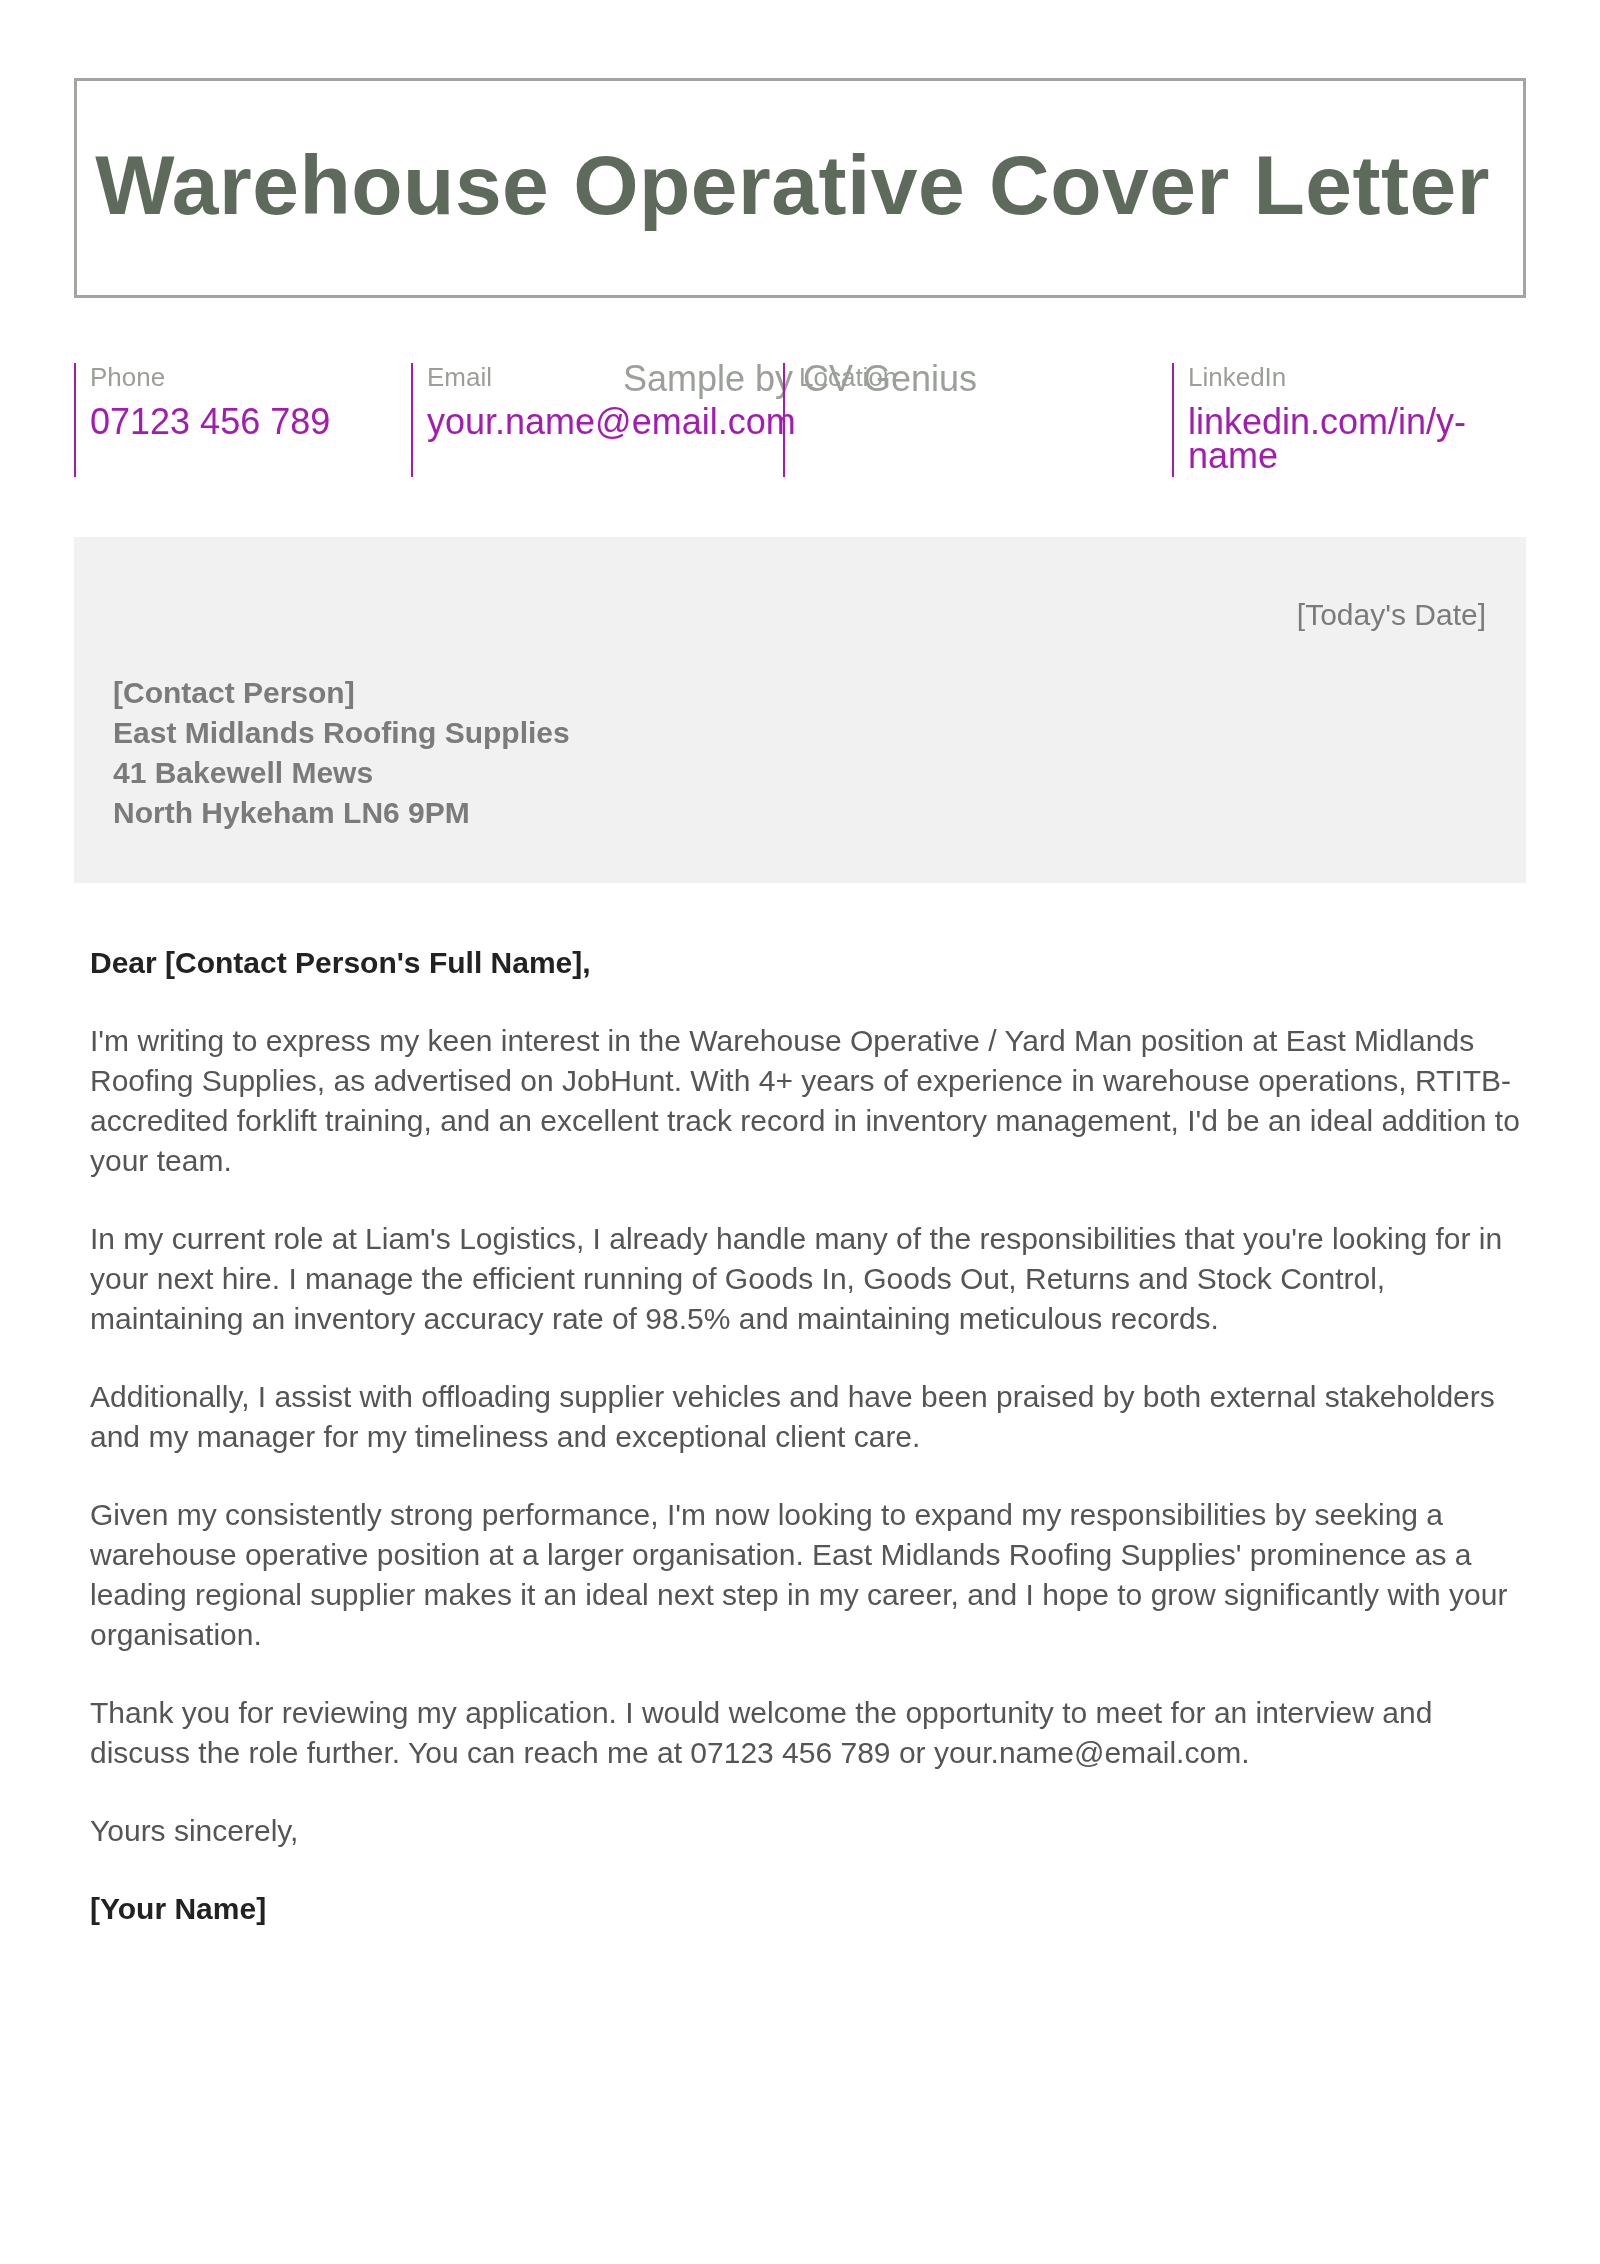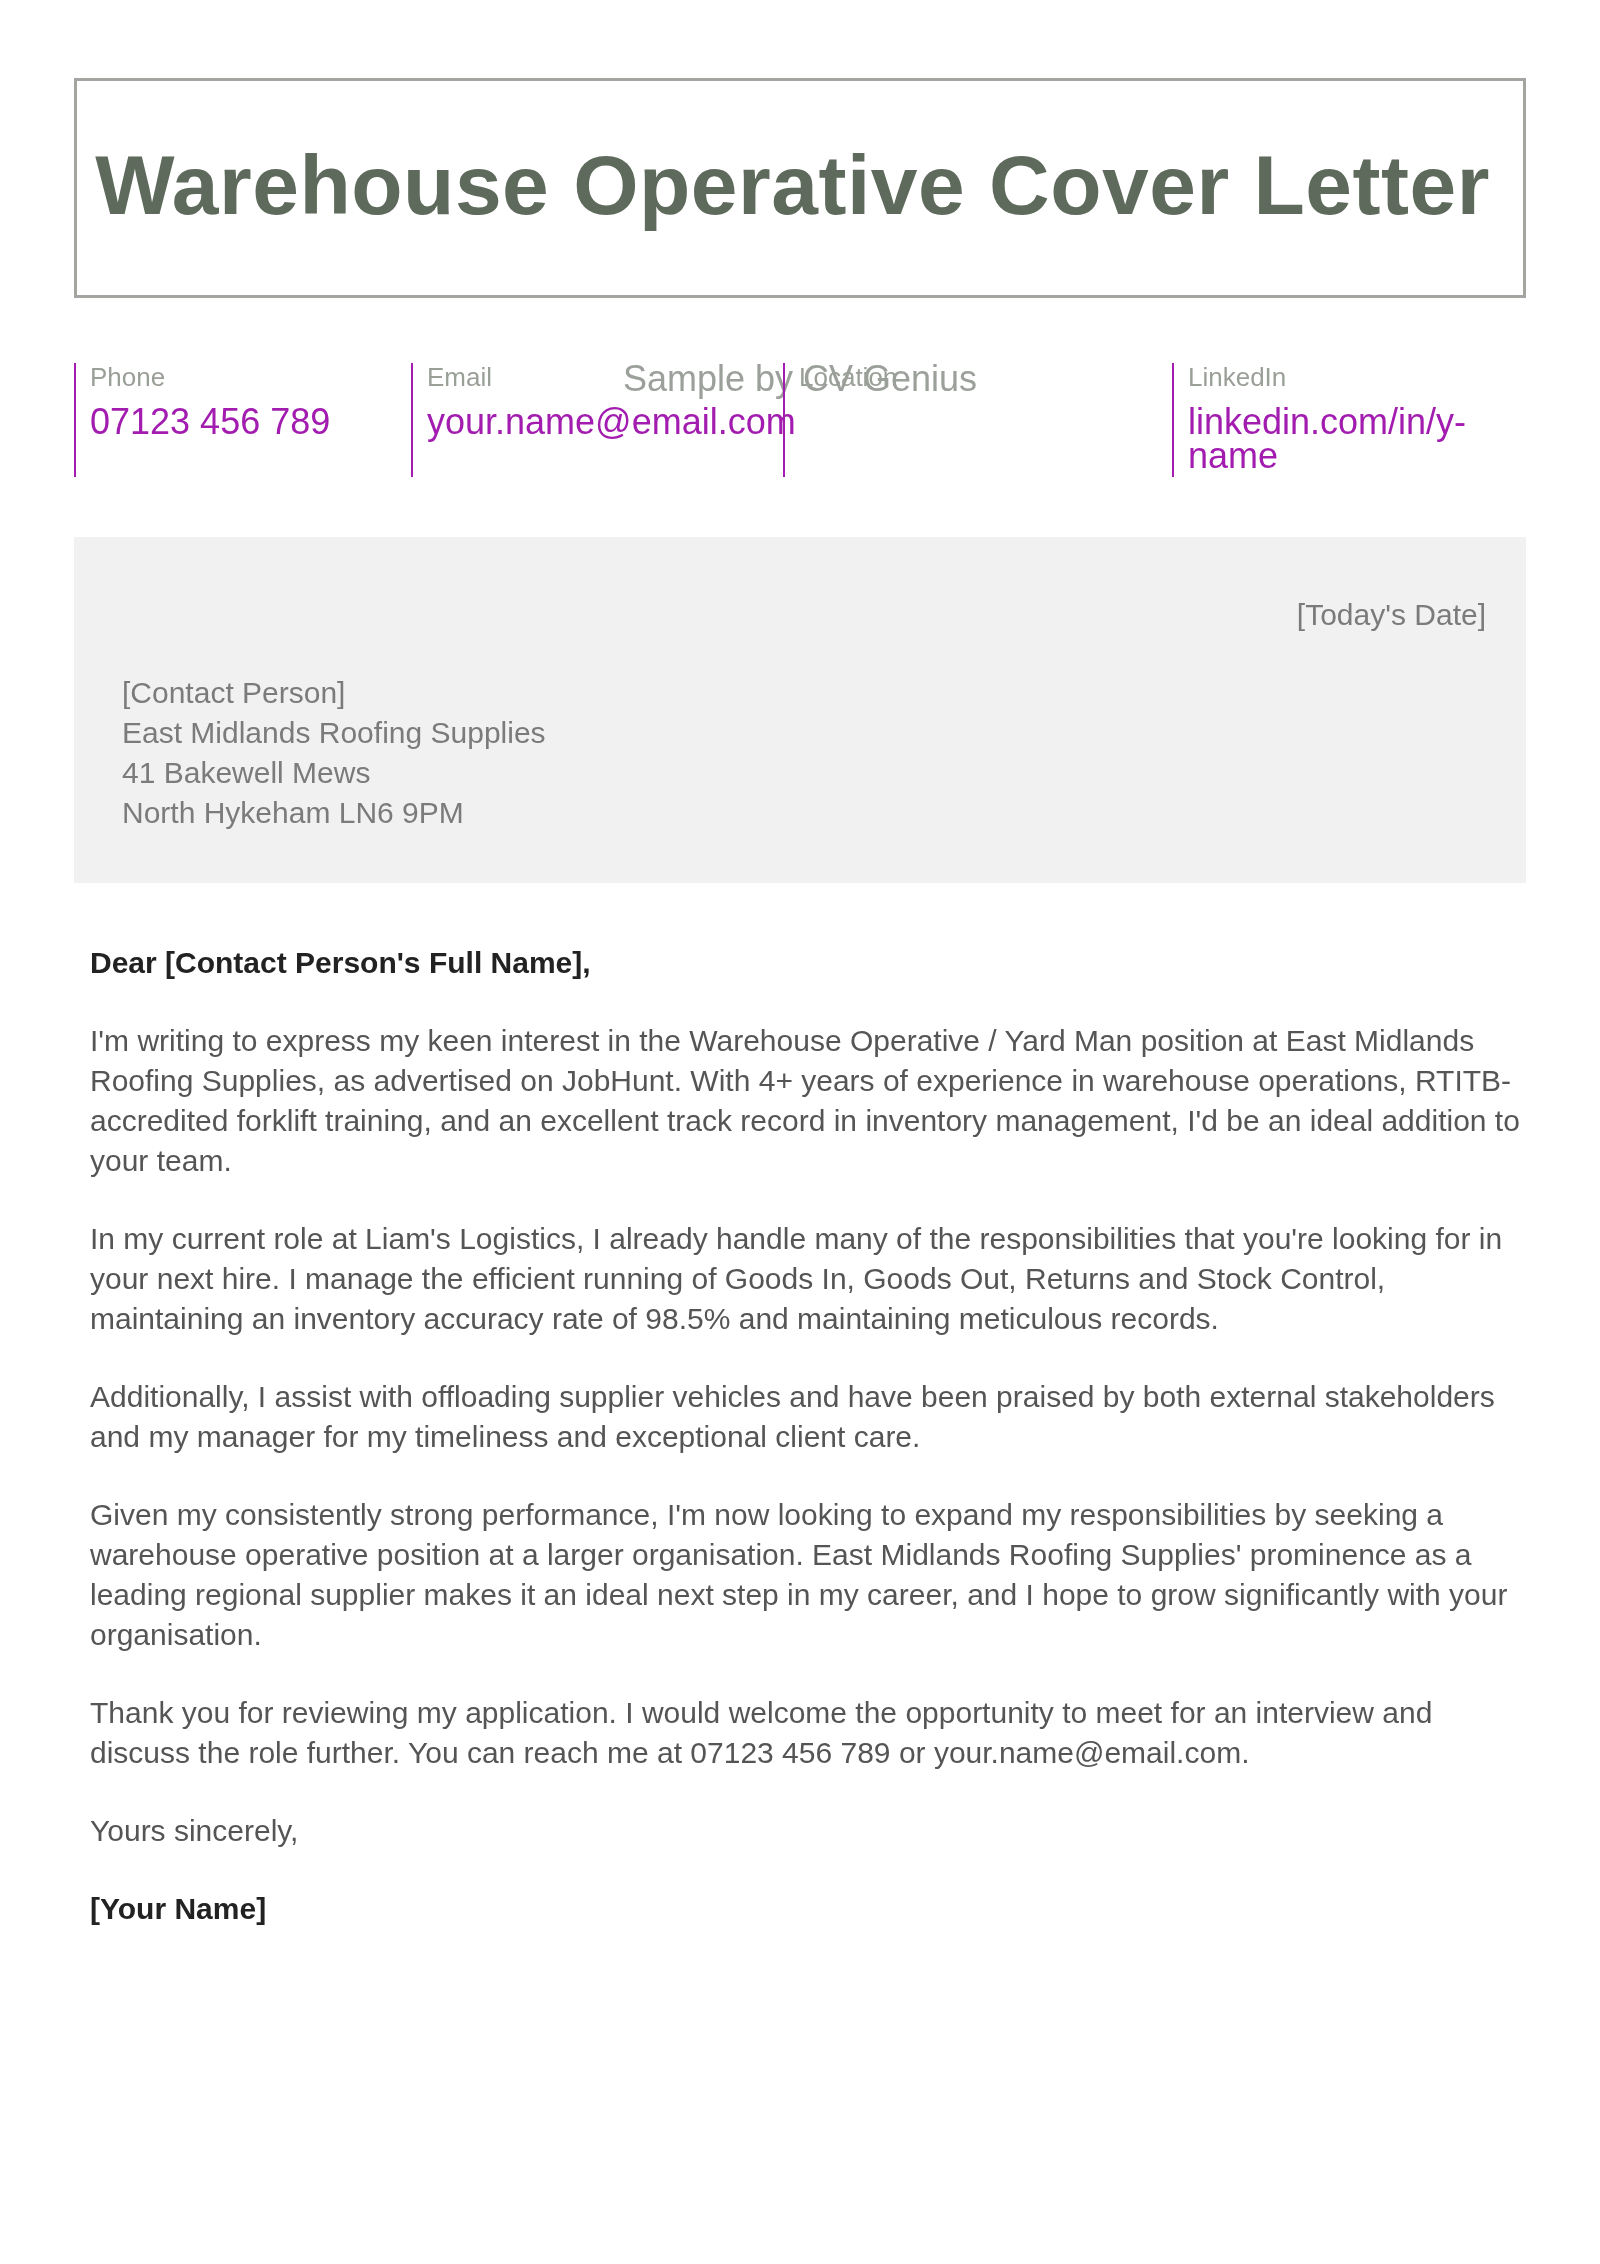--- a/index.html
+++ b/index.html
@@ -18,21 +18,21 @@
   .contacts { position: absolute; left: 74px; top: 363px; width: 1452px; height: 114px; }
   .contact { position: absolute; top: 0; height: 114px; border-left: 2px solid #a21caf;
              padding-left: 14px; box-sizing: border-box; }
   .contact .label { font-size: 26px; color: #9aa098; line-height: 32px; margin-top: -2px; }
   .contact .value { font-size: 36px; color: #a21caf; line-height: 34px; margin-top: 12px; }
 
   .grey-box { position: absolute; left: 74px; top: 537px; width: 1452px; height: 346px;
               background: #f1f1f1; }
   .date { position: absolute; right: 40px; top: 58px; font-size: 30px; color: #7b7b7b;
           line-height: 40px; }
-  .address { position: absolute; left: 48px; top: 136px; }
+  .address { position: absolute; left: 39px; top: 136px; font-weight: bold; }
   .address .line { font-size: 30px; color: #7b7b7b; line-height: 40px; white-space: nowrap; }
 
   .letter { position: absolute; left: 90px; top: 943px; width: 1436px; }
   .salutation { font-size: 30px; font-weight: 700; color: #222222; line-height: 40px; margin: 0 0 38px 0; }
   .para { font-size: 30px; color: #555555; line-height: 40px; margin: 0 0 38px 0; }
   .closing { font-size: 30px; color: #555555; line-height: 40px; margin: 0 0 38px 0; }
   .signature { font-size: 30px; font-weight: 700; color: #222222; line-height: 40px; margin: 0; }
 </style>
 </head>
 <body>

